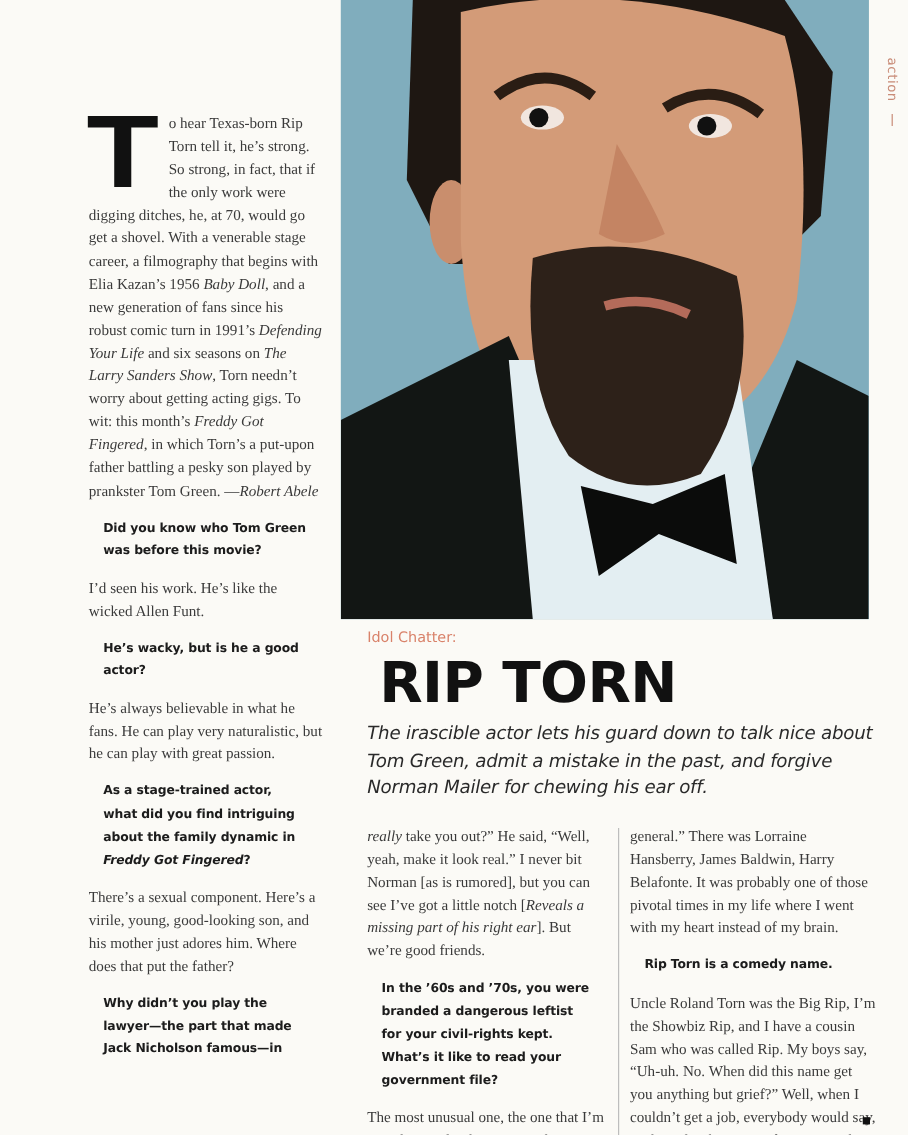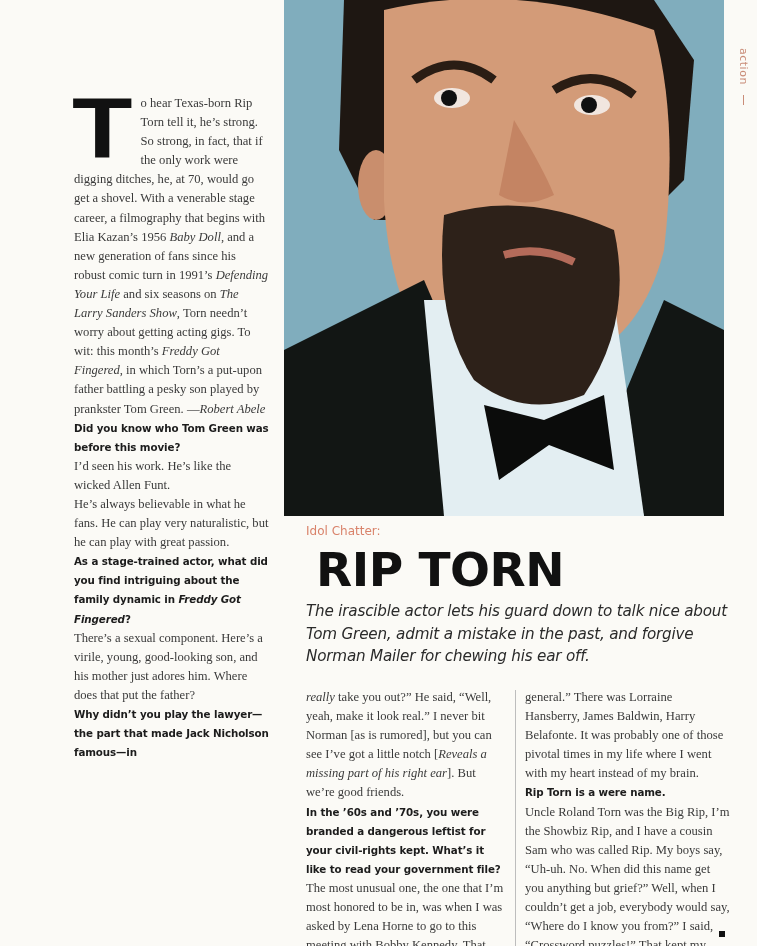--- a/index.html
+++ b/index.html
@@ -68,21 +68,21 @@
   #divider {
     position: absolute; left: 515px; top: 690px; width: 1px; height: 256px; background: #bdbdbd;
   }
   #col3 {
     position: absolute; left: 525px; top: 688px; width: 205px;
     font-size: 12.6px; line-height: 19.1px; color: #3a3a3a;
   }
   #end-mark {
     position: absolute; left: 719px; top: 931px; width: 6px; height: 6px; background: #111;
   }
-  p { margin: 0; }
+  p { margin: 12px; }
 </style>
 </head>
 <body>
 
 <div id="section-tag">
   <span>action</span>
   <span class="bar"></span>
 </div>
 
 <div id="photo" aria-label="Portrait of Rip Torn in tuxedo and bow tie against a blue background">
@@ -119,20 +119,21 @@
 </div>
 
 <div id="col1">
   <p class="a">
     <span class="dropcap">T</span><span>o hear Texas-born Rip Torn tell it, he’s strong. So strong, in fact, that if the only work were digging ditches, he, at 70, would go get a shovel. With a venerable stage career, a filmography that begins with Elia Kazan’s 1956 </span><i>Baby Doll</i><span>, and a new generation of fans since his robust comic turn in 1991’s </span><i>Defending Your Life</i><span> and six seasons on </span><i>The Larry Sanders Show</i><span>, Torn needn’t worry about getting acting gigs. To wit: this month’s </span><i>Freddy Got Fingered</i><span>, in which Torn’s a put-upon father battling a pesky son played by prankster Tom Green. —</span><i>Robert Abele</i>
   </p>
 
   <p class="q">Did you know who Tom Green was before this movie?</p>
   <p class="a">I’d seen his work. He’s like the wicked Allen Funt.</p>
 
+  <p class="q">He’s wacky, but is he a good actor?</p>
   <p class="a">He’s always believable in what he fans. He can play very naturalistic, but he can play with great passion.</p>
 
   <p class="q"><span>As a stage-trained actor, what did you find intriguing about the family dynamic in </span><i>Freddy Got Fingered</i><span>?</span></p>
   <p class="a">There’s a sexual component. Here’s a virile, young, good-looking son, and his mother just adores him. Where does that put the father?</p>
 
 
   <p class="q"><span>Why didn’t you play the lawyer—the part that made Jack Nicholson famous—in </span></p>
 
 </div>
 
@@ -143,17 +144,17 @@
 <div id="col2">
   <p class="a"><i>really</i><span> take you out?” He said, “Well, yeah, make it look real.” I never bit Norman [as is rumored], but you can see I’ve got a little notch [</span><i>Reveals a missing part of his right ear</i><span>]. But we’re good friends.</span></p>
   <p class="q">In the ’60s and ’70s, you were branded a dangerous leftist for your civil-rights kept. What’s it like to read your government file?</p>
   <p class="a">The most unusual one, the one that I’m most honored to be in, was when I was asked by Lena Horne to go to this meeting with Bobby Kennedy. That file says “prominent negroes meeting with the attorney</p>
 </div>
 
 <div id="divider"></div>
 
 <div id="col3">
   <p class="a">general.” There was Lorraine Hansberry, James Baldwin, Harry Belafonte. It was probably one of those pivotal times in my life where I went with my heart instead of my brain.</p>
-  <p class="q">Rip Torn is a were name.</p>
+  <p class="q">Rip Torn is a comedy name.</p>
   <p class="a">Uncle Roland Torn was the Big Rip, I’m the Showbiz Rip, and I have a cousin Sam who was called Rip. My boys say, “Uh-uh. No. When did this name get you anything but grief?” Well, when I couldn’t get a job, everybody would say, “Where do I know you from?” I said, “Crossword puzzles!” That kept my name alive for years.</p>
 </div>
 
 <div id="end-mark"></div>
 
 </body></html>

